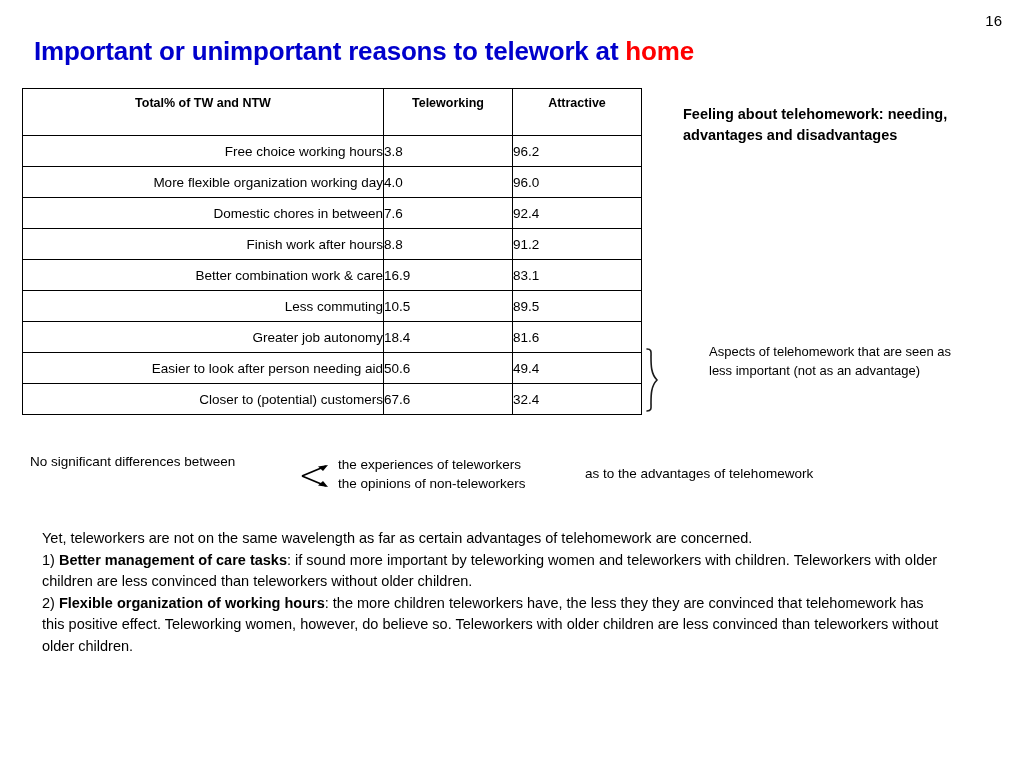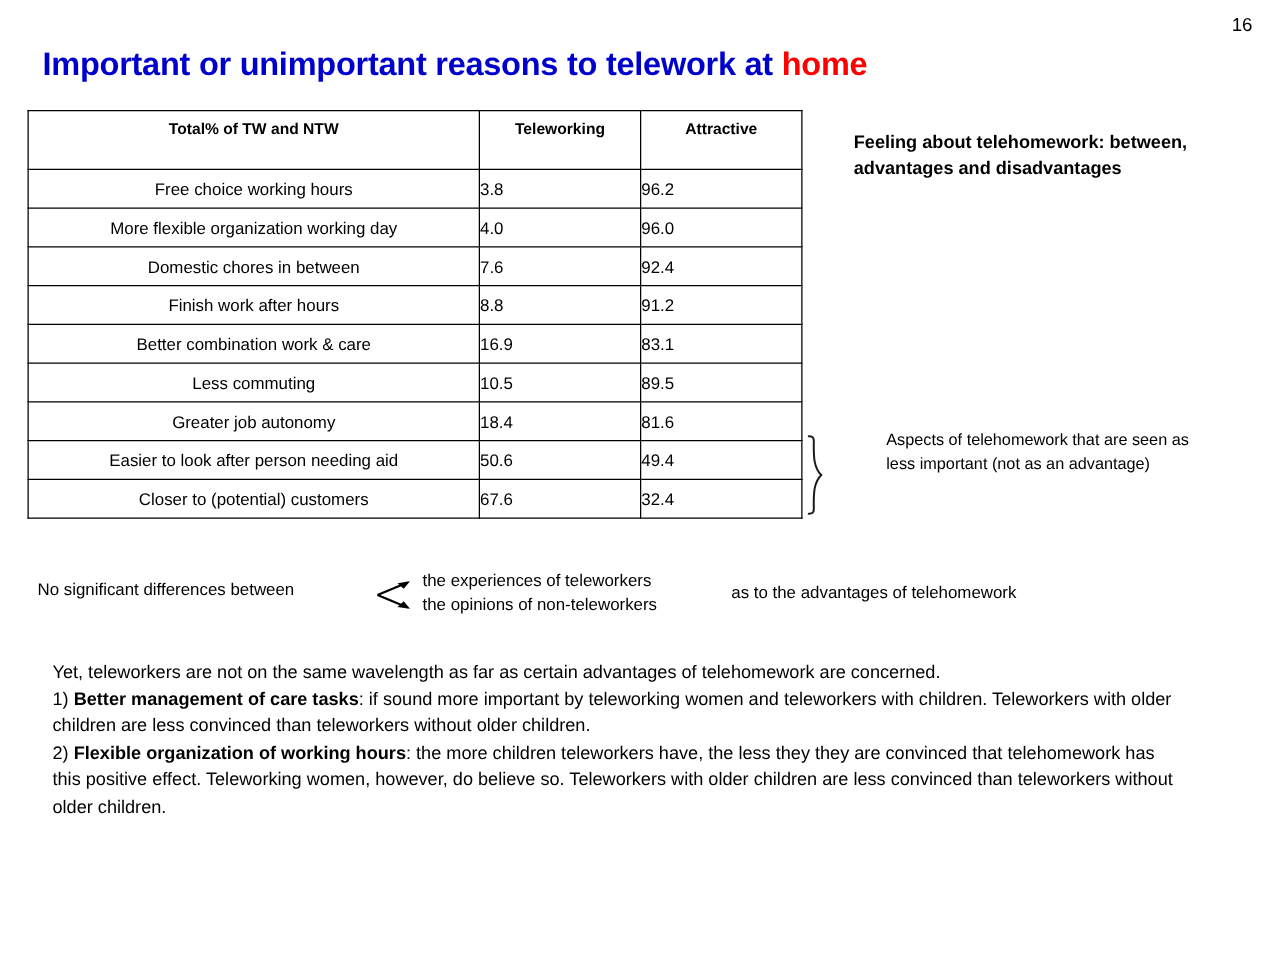--- a/index.html
+++ b/index.html
@@ -68,21 +68,21 @@
   .col-label   { width: 361px; }
   .col-unattr  { width: 129px; }
   .col-attr    { width: 129px; }
 
   .data-table tbody td {
     height: 31px;
     font-size: 13.5px;
     box-sizing: border-box;
   }
   .cell-label {
-    text-align: center;
+    text-align: right;
     padding-left: 9px;
   }
   .cell-num {
     padding-right: 13px;
     margin-top: 15px;
   }
 
   
   .note-top {
     position: absolute;
@@ -116,21 +116,21 @@
   .mid-row {
     position: absolute;
     left: 30px;
     top: 452px;
     width: 960px;
     height: 46px;
   }
   .mid-left {
     position: absolute;
     left: 0;
-    top: 12px;
+    top: 2px;
     font-size: 13.5px;
     white-space: nowrap;
   }
   .fork-arrow {
     position: absolute;
     left: 270px;
     top: 10px;
     width: 36px;
     height: 28px;
   }
@@ -222,21 +222,21 @@
       <td class="cell-num">49.4</td>
     </tr>
     <tr>
       <td class="cell-label">Closer to (potential) customers</td>
       <td class="cell-num">67.6</td>
       <td class="cell-num">32.4</td>
     </tr>
   </tbody>
 </table>
 
-<div class="note-top">Feeling about telehomework: between, advantages and disadvantages</div>
+<div class="note-top">Feeling about telehomework: needing, advantages and disadvantages</div>
 
 <div class="brace">
   <svg width="18" height="64" viewBox="0 0 18 64" fill="none" xmlns="http://www.w3.org/2000/svg" aria-hidden="true">
     <path d="M2 1 C7 1, 6 4, 6 9 C6 17, 6 26, 12 32 C6 38, 6 47, 6 55 C6 60, 7 63, 2 63" stroke="#1a1a1a" stroke-width="1.6" fill="none" stroke-linecap="round"></path>
   </svg>
 </div>
 
 <div class="note-brace-text">Aspects of telehomework that are seen as less important (not as an advantage)</div>
 
 <div class="mid-row">

